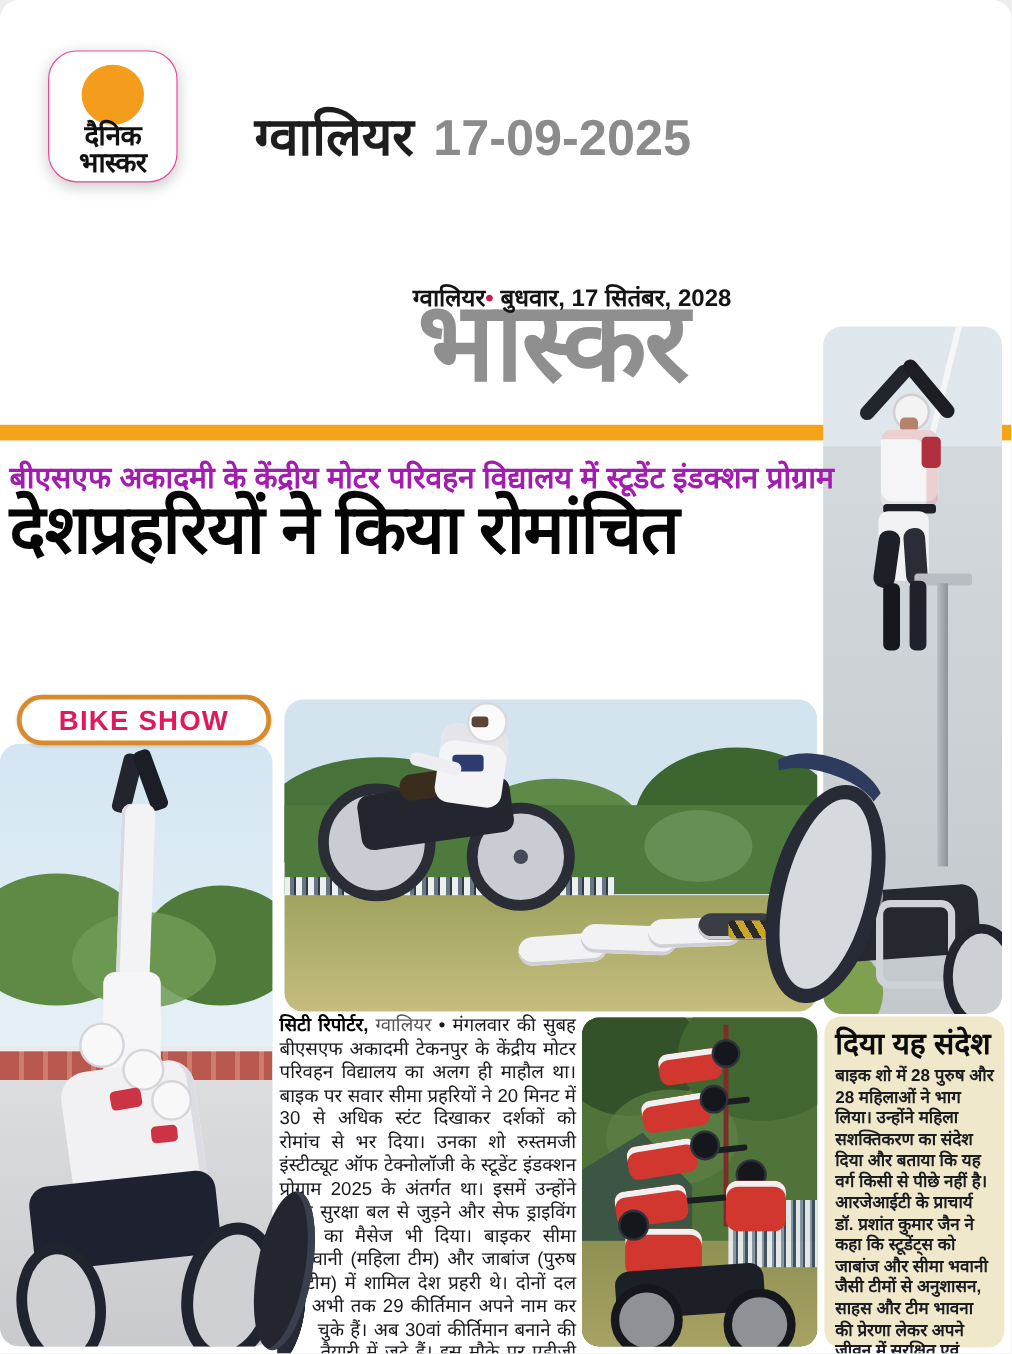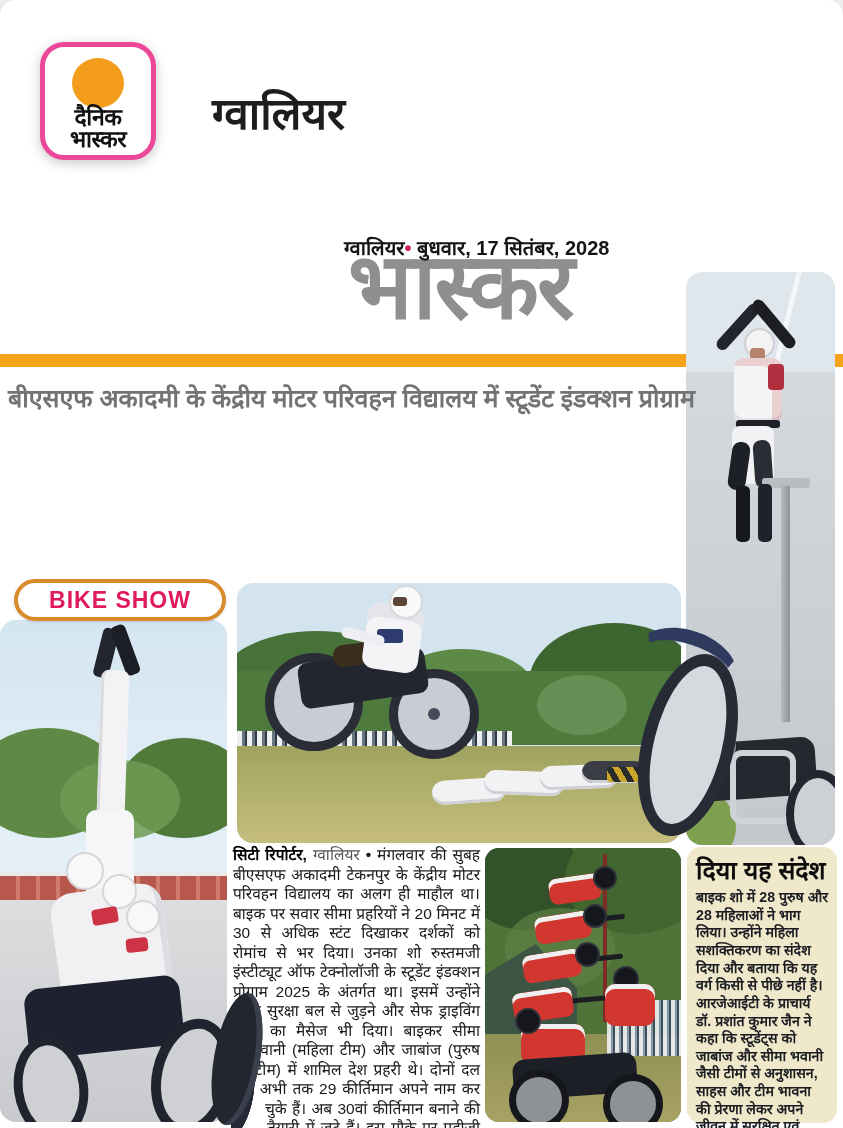--- a/index.html
+++ b/index.html
@@ -1,40 +1,40 @@
 <!DOCTYPE html>
 <html><head>
 <meta charset="utf-8">
 <style>
   html,body{margin:0;padding:0;background:#ededed;font-family:"Liberation Sans","DejaVu Sans",sans-serif;}
   .page{position:relative;width:843px;height:1128px;background:#ffffff;margin:0 auto;overflow:hidden;border-radius:16px 16px 0 0;}
   .abs{position:absolute;}
 
   
   .logo-card{left:40px;top:42px;width:106px;height:108px;background:#fff;border-radius:24px;
-    box-shadow:0 3px 12px rgba(0,0,0,.22);border:5px solid #ec4899;z-index:4;}
+    box-shadow:0 3px 12px rgba(0,0,0,.22);border:1px solid #ec4899;z-index:4;}
   .logo-sun{position:absolute;left:27px;top:11px;width:52px;height:50px;border-radius:50%;background:#f49c1c;}
   .logo-txt{position:absolute;left:0;top:60px;width:100%;text-align:center;font-weight:800;color:#111;
     font-size:23px;line-height:.95;letter-spacing:-.5px;}
   .hdr-title{left:212px;top:82px;display:flex;gap:16px;align-items:baseline;z-index:4;}
   .hdr-city{font-size:44px;font-weight:800;color:#1d1d1d;}
   .hdr-date{font-size:42px;font-weight:800;color:#8b8b8b;}
 
   
   .dateline{left:344px;top:234px;font-size:20px;font-weight:700;color:#141414;z-index:4;}
   .dateline .dot{color:#c81e4f;}
   .city-logo{left:16px;top:222px;font-family:"Liberation Serif","DejaVu Serif",serif;font-weight:700;
     font-size:122px;line-height:1;z-index:3;
     background:linear-gradient(125deg,#f7941d 0%,#f26a22 22%,#e0195e 52%,#c2185b 72%,#9c1550 95%);
     -webkit-background-clip:text;background-clip:text;color:transparent;}
   .bhaskar-logo{left:348px;top:240px;font-size:92px;line-height:1;font-weight:800;color:#8f8f8f;z-index:3;letter-spacing:-2px;}
   .orange-bar{left:0;top:354px;width:843px;height:13px;background:#f5a318;z-index:1;}
 
   
-  .kicker{left:8px;top:380px;width:700px;font-size:25px;font-weight:700;color:#737373;z-index:4;}
+  .kicker{left:8px;top:380px;width:700px;font-size:25px;font-weight:700;color:#a21caf;z-index:4;}
   .headline{left:8px;top:414px;width:720px;font-size:57px;font-weight:800;color:#050505;line-height:1.0;letter-spacing:-1px;z-index:4;}
   .subhead{left:8px;top:497px;width:700px;font-size:41px;font-weight:800;color:#050505;line-height:1.0;z-index:4;}
 
   
   .badge{left:14px;top:579px;width:204px;height:34px;background:#fff;border:4px solid #d98a2b;border-radius:22px;
     display:flex;align-items:center;justify-content:center;z-index:6;box-shadow:0 1px 3px rgba(0,0,0,.15);}
   .badge span{color:#e0195e;font-weight:800;font-size:23px;letter-spacing:1px;}
 
   
   .photo{overflow:hidden;z-index:2;}
@@ -167,27 +167,29 @@
 
   <div class="abs logo-card">
     <div class="logo-sun"></div>
     <div class="logo-txt">
       <div>दैनिक</div>
       <div>भास्कर</div>
     </div>
   </div>
   <div class="abs hdr-title">
     <span class="hdr-city">ग्वालियर</span>
+    <span class="hdr-date">17-09-2025</span>
   </div>
 
   <div class="abs dateline"><span>ग्वालियर</span><span class="dot">•</span><span> बुधवार, 17 सितंबर, 2028</span></div>
   <div class="abs bhaskar-logo">भास्कर</div>
   <div class="abs orange-bar"></div>
 
   <div class="abs kicker">बीएसएफ अकादमी के केंद्रीय मोटर परिवहन विद्यालय में स्टूडेंट इंडक्शन प्रोग्राम</div>
+  <div class="abs headline">देशप्रहरियों ने किया रोमांचित</div>
 
   <div class="abs badge">
     <span>BIKE SHOW</span>
   </div>
 
   <div class="abs photo ph-left">
     <div class="abs lp-sky"></div>
     <div class="abs lp-tree a"></div>
     <div class="abs lp-tree b"></div>
     <div class="abs lp-tree c"></div>

